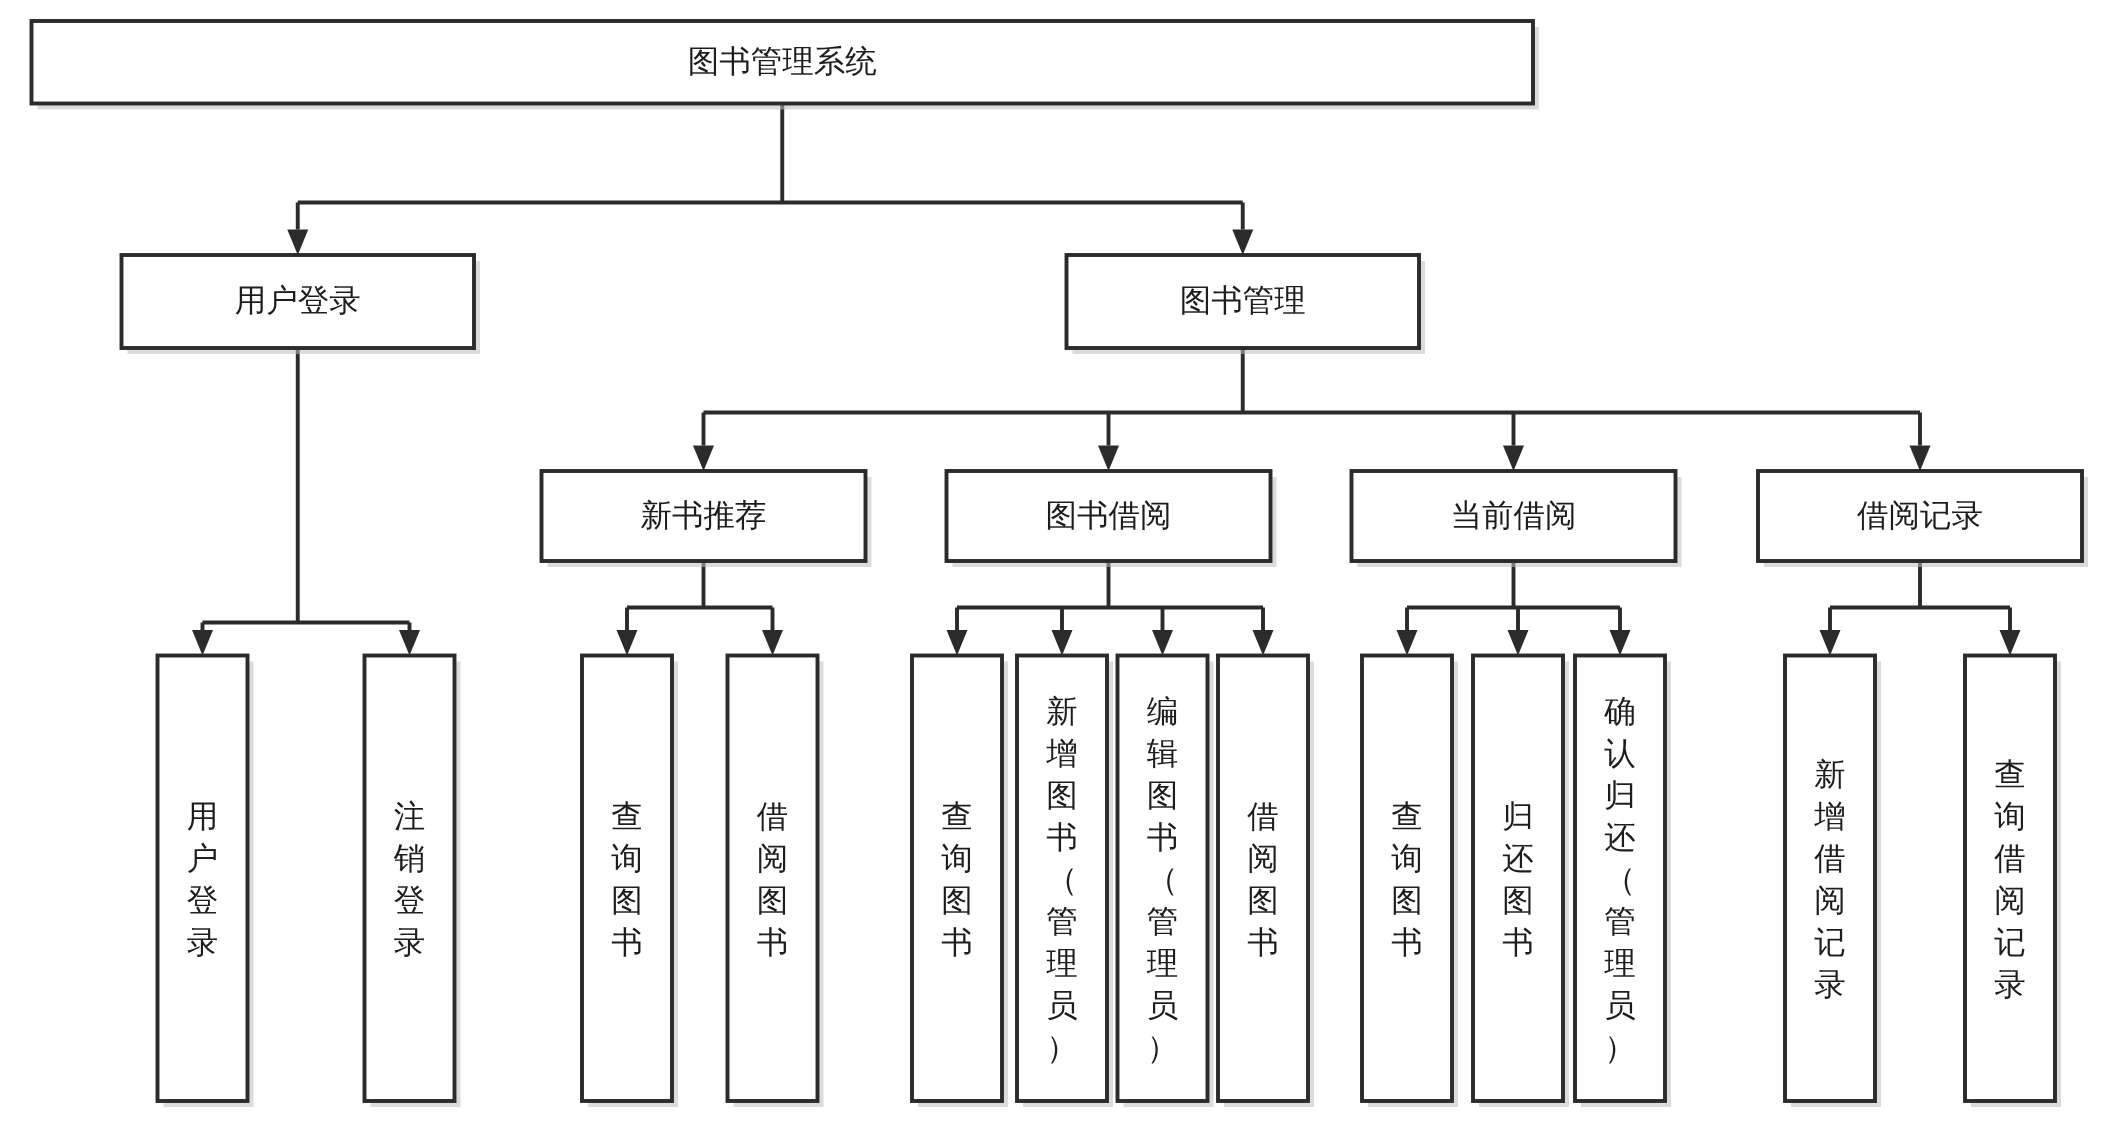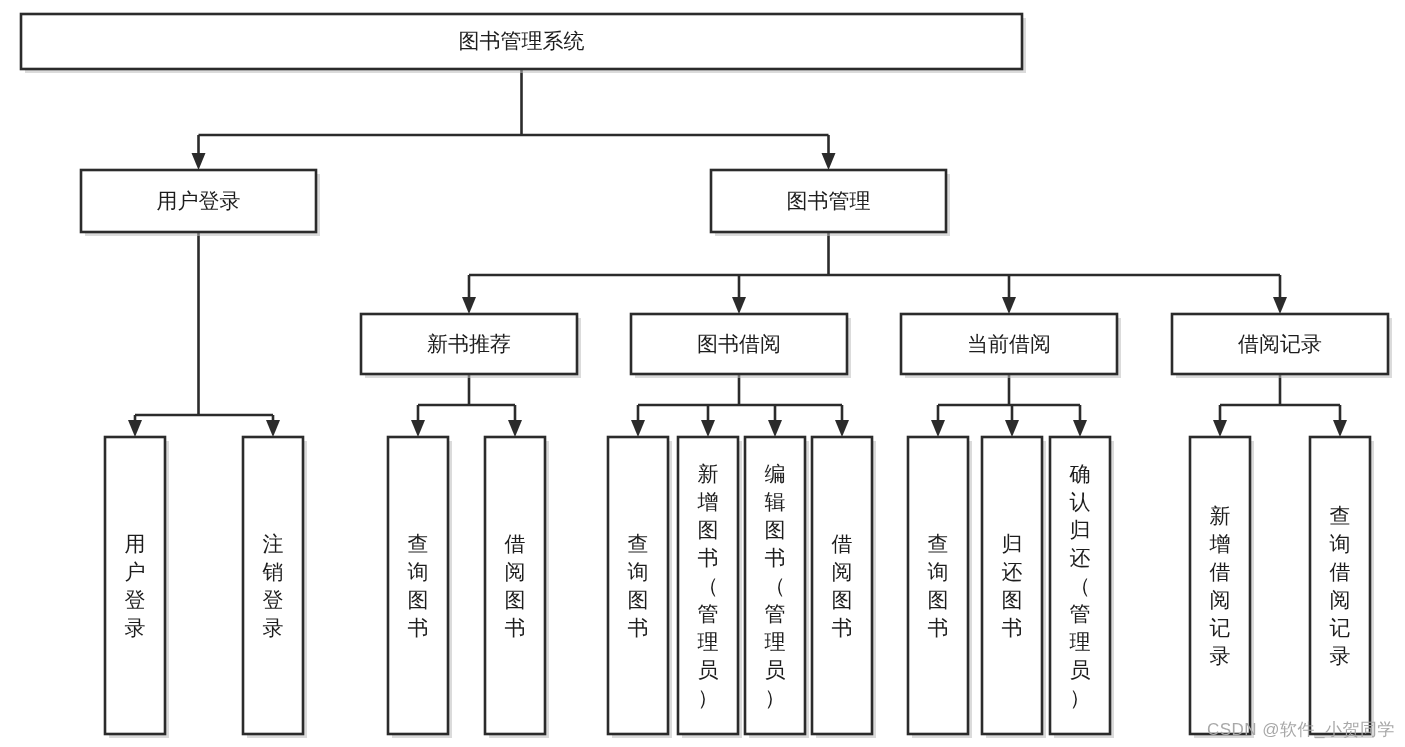--- a/index.html
+++ b/index.html
@@ -223,14 +223,13 @@
           <rect x="1190" y="437" width="60" height="297" class="node-box"></rect>
           <text x="1220" y="0" class="node-label-vertical"><tspan x="1220" y="523.34">新</tspan><tspan x="1220" y="551.34">增</tspan><tspan x="1220" y="579.34">借</tspan><tspan x="1220" y="607.34">阅</tspan><tspan x="1220" y="635.34">记</tspan><tspan x="1220" y="663.34">录</tspan></text>
         </g>
         <g>
           <rect x="1314" y="441" width="60" height="297" class="node-shadow"></rect>
           <rect x="1310" y="437" width="60" height="297" class="node-box"></rect>
           <text x="1340" y="0" class="node-label-vertical"><tspan x="1340" y="523.34">查</tspan><tspan x="1340" y="551.34">询</tspan><tspan x="1340" y="579.34">借</tspan><tspan x="1340" y="607.34">阅</tspan><tspan x="1340" y="635.34">记</tspan><tspan x="1340" y="663.34">录</tspan></text>
         </g>
       </g>
   </svg>
-  <div class="watermark">CSDN @软件_小贺同学</div>
 </div>
 
 </body></html>

